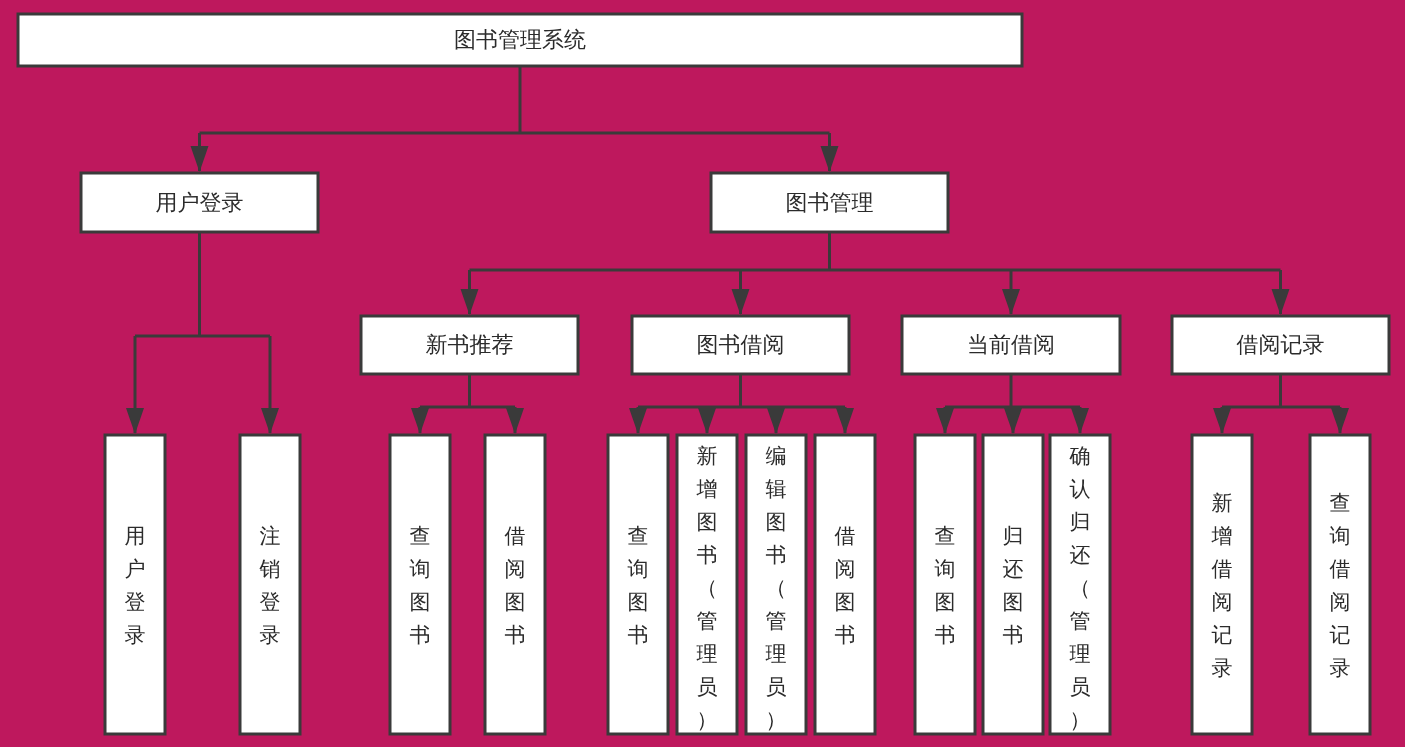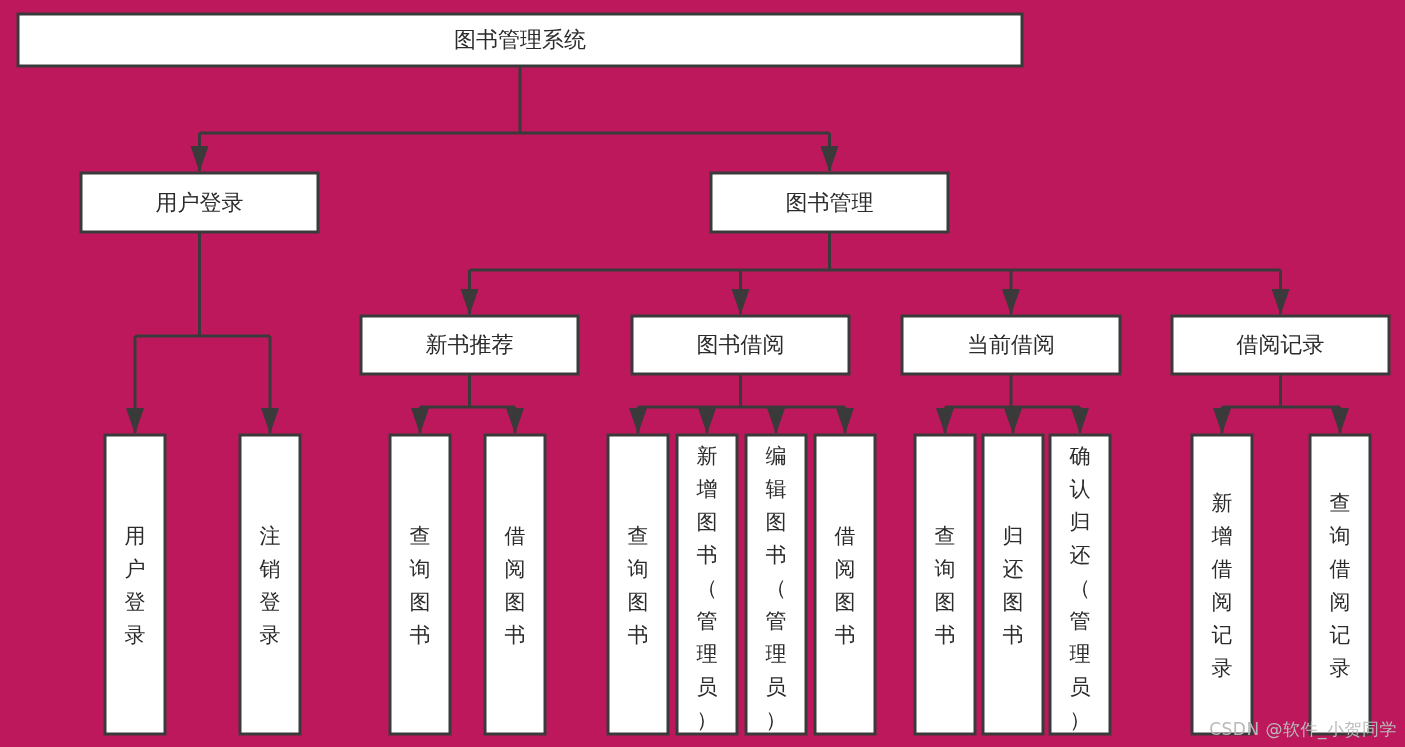--- a/index.html
+++ b/index.html
@@ -201,14 +201,13 @@
         <g>
           <rect x="1192" y="435" width="60" height="299" class="node-box leaf"></rect>
           <text class="node-label vertical-label"><tspan x="1222" y="504">新</tspan><tspan x="1222" y="537">增</tspan><tspan x="1222" y="570">借</tspan><tspan x="1222" y="603">阅</tspan><tspan x="1222" y="636">记</tspan><tspan x="1222" y="669">录</tspan></text>
         </g>
         <g>
           <rect x="1310" y="435" width="60" height="299" class="node-box leaf"></rect>
           <text class="node-label vertical-label"><tspan x="1340" y="504">查</tspan><tspan x="1340" y="537">询</tspan><tspan x="1340" y="570">借</tspan><tspan x="1340" y="603">阅</tspan><tspan x="1340" y="636">记</tspan><tspan x="1340" y="669">录</tspan></text>
         </g>
       </g>
   </svg>
-  <div class="watermark-text">CSDN @软件_小贺同学</div>
 </div>
 
 </body></html>

